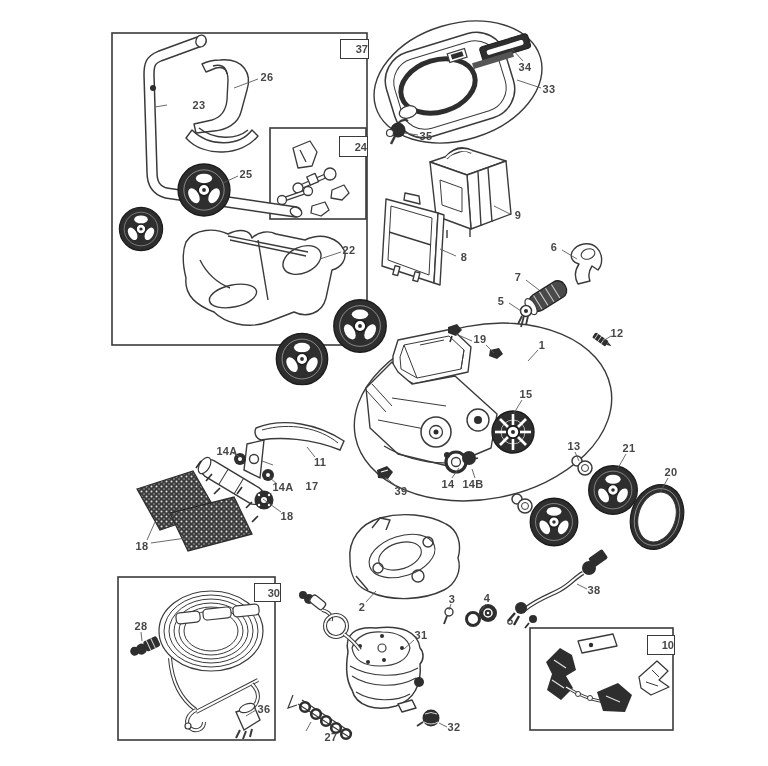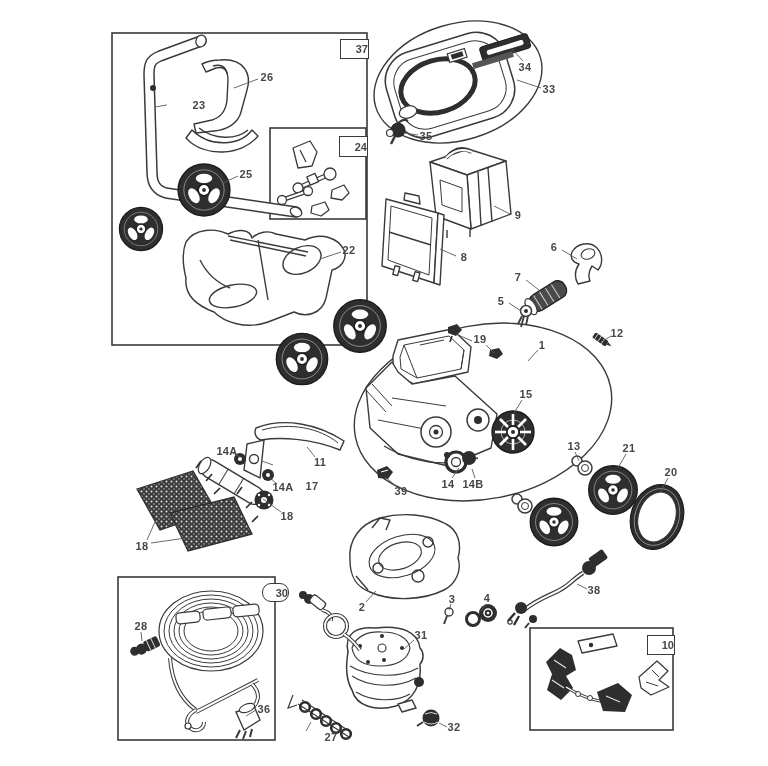--- a/index.html
+++ b/index.html
@@ -428,21 +428,21 @@
         <path d="M587,589 L577,584"></path>
   </g>
 </svg>
 
 <div class="boxlabel" style="left:340px;top:32px;width:27px;height:18px;">
       <span>37</span>
     </div>
 <div class="boxlabel" style="left:339px;top:129px;width:27px;height:19px;">
       <span>24</span>
     </div>
-<div class="boxlabel" style="left:262px;top:576px;width:25px;height:17px;border-radius:9px;">
+<div class="boxlabel" style="left:254px;top:576px;width:25px;height:17px;">
       <span>30</span>
     </div>
 <div class="boxlabel" style="left:647px;top:628px;width:26px;height:18px;">
       <span>10</span>
     </div>
 
 <div class="co" style="left:267px;top:77px;">26</div>
 <div class="co" style="left:177px;top:105px;margin-left:22px;">23</div>
 <div class="co" style="left:246px;top:174px;">25</div>
 <div class="co" style="left:349px;top:250px;">22</div>

